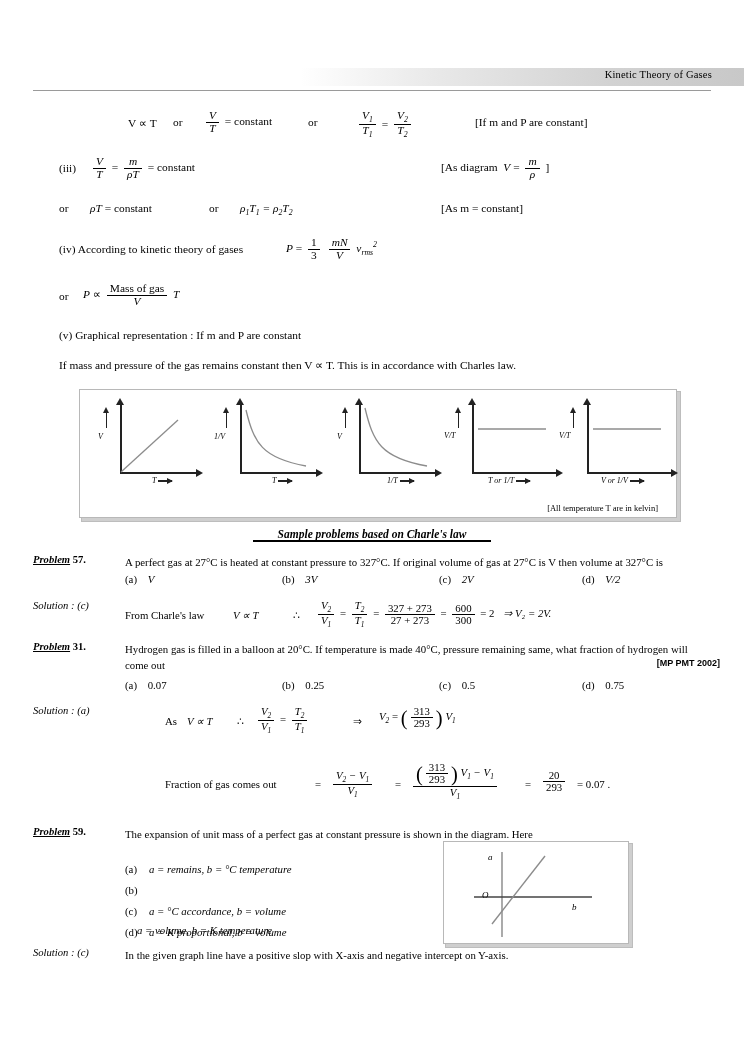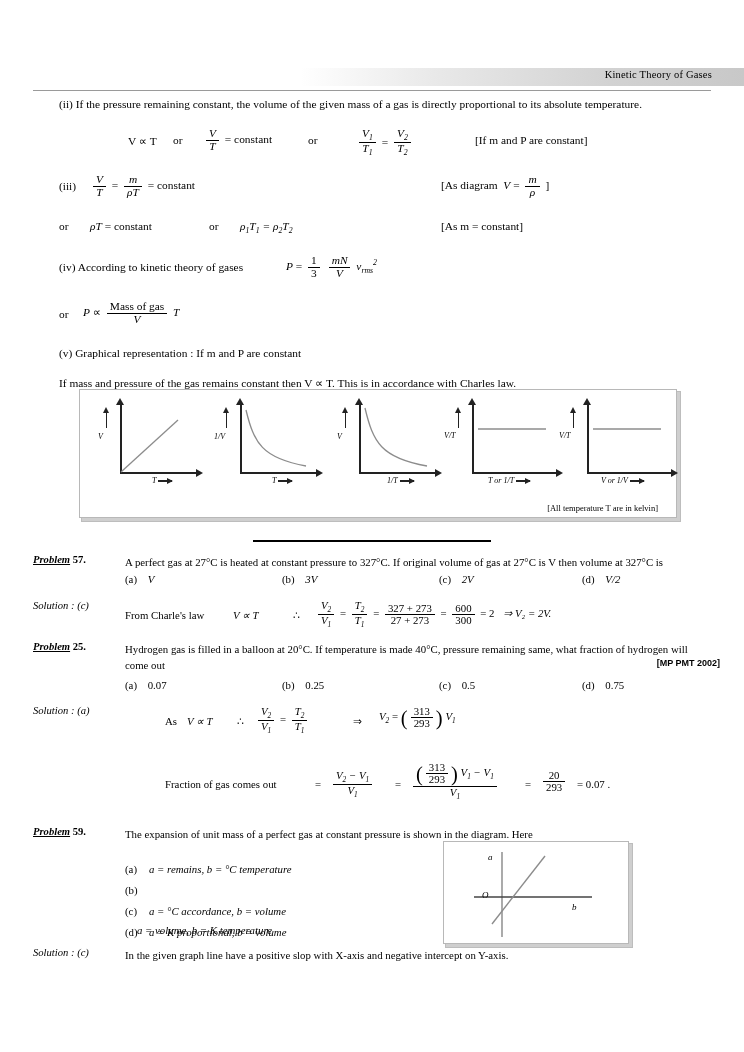--- a/index.html
+++ b/index.html
@@ -103,21 +103,20 @@
 <body>
 
 <div class="page">
 
   <div class="header-bar"></div>
   <div class="header-title">Kinetic Theory of Gases</div>
   <div class="header-rule"></div>
 
   <div class="content">
 
-    <p class="para indent">(ii) If the pressure remaining constant, the volume of the given mass of a gas is directly proportional to its absolute temperature.</p>
 
     <div class="eqrow" style="margin-top:14px;height:34px;">
       <span style="position:absolute;left:95px;top:6px;">V ∝ T</span>
       <span style="position:absolute;left:140px;top:6px;">or</span>
       <span style="position:absolute;left:170px;top:0px;">
         <span class="frac"><span class="num mvar">V</span><span class="den mvar">T</span></span>
         <span>= constant</span>
       </span>
       <span style="position:absolute;left:275px;top:6px;">or</span>
       <span style="position:absolute;left:323px;top:0px;">
@@ -256,20 +255,23 @@
         <line x1="36" y1="31" x2="104" y2="31" stroke="#8c8c8c" stroke-width="1.3"></line>
       </svg>
       <div class="xlab" style="left:44px;">
         <span>V or 1/V</span><span class="xarrow-inline"></span>
       </div>
     </div>
 
     <div class="note-kelvin">[All temperature T are in kelvin]</div>
   </div>
 
+  <div class="sample-head">
+    <span>Sample problems based on Charle's law</span>
+  </div>
   <div class="sample-rule"></div>
 
   <div class="prow" style="top:554px;">
     <div class="plabel">
       <b>Problem</b>
       <b style="text-decoration:none;font-style:normal;">57.</b>
     </div>
     <div class="ptext">A perfect gas at 27°C is heated at constant pressure to 327°C. If original volume of gas at 27°C is V then volume at 327°C is</div>
   </div>
   <div class="prow" style="top:573px;height:18px;">
@@ -309,21 +311,21 @@
         <span class="frac"><span class="num">600</span><span class="den">300</span></span>
         <span>= 2</span>
         <span class="mvar" style="margin-left:6px;">⇒  V₂ = 2V.</span>
       </span>
     </div>
   </div>
 
   <div class="prow" style="top:641px;">
     <div class="plabel">
       <b>Problem</b>
-      <b style="text-decoration:none;font-style:normal;">25.</b>
+      <b style="text-decoration:none;font-style:normal;">31.</b>
     </div>
     <div class="ptext">Hydrogen gas is filled in a balloon at 20°C. If temperature is made 40°C, pressure remaining same, what fraction of hydrogen will come out</div>
   </div>
   <div class="srcbadge" style="top:658px;">[MP PMT 2002]</div>
 
   <div class="prow" style="top:679px;height:18px;">
     <div class="opts" style="position:relative;height:18px;">
       <span class="opt" style="left:0px;">
         <span>(a)</span>
         <span style="margin-left:8px;">0.07</span>

